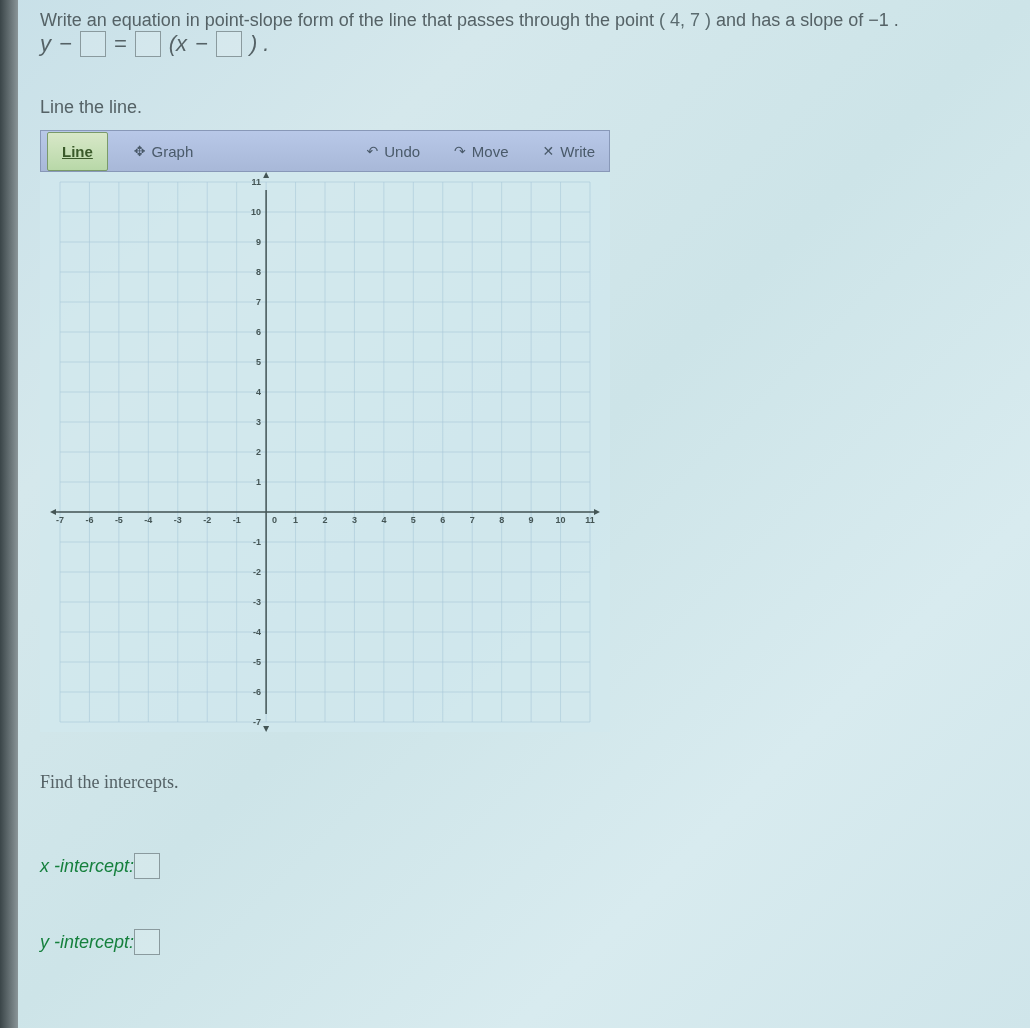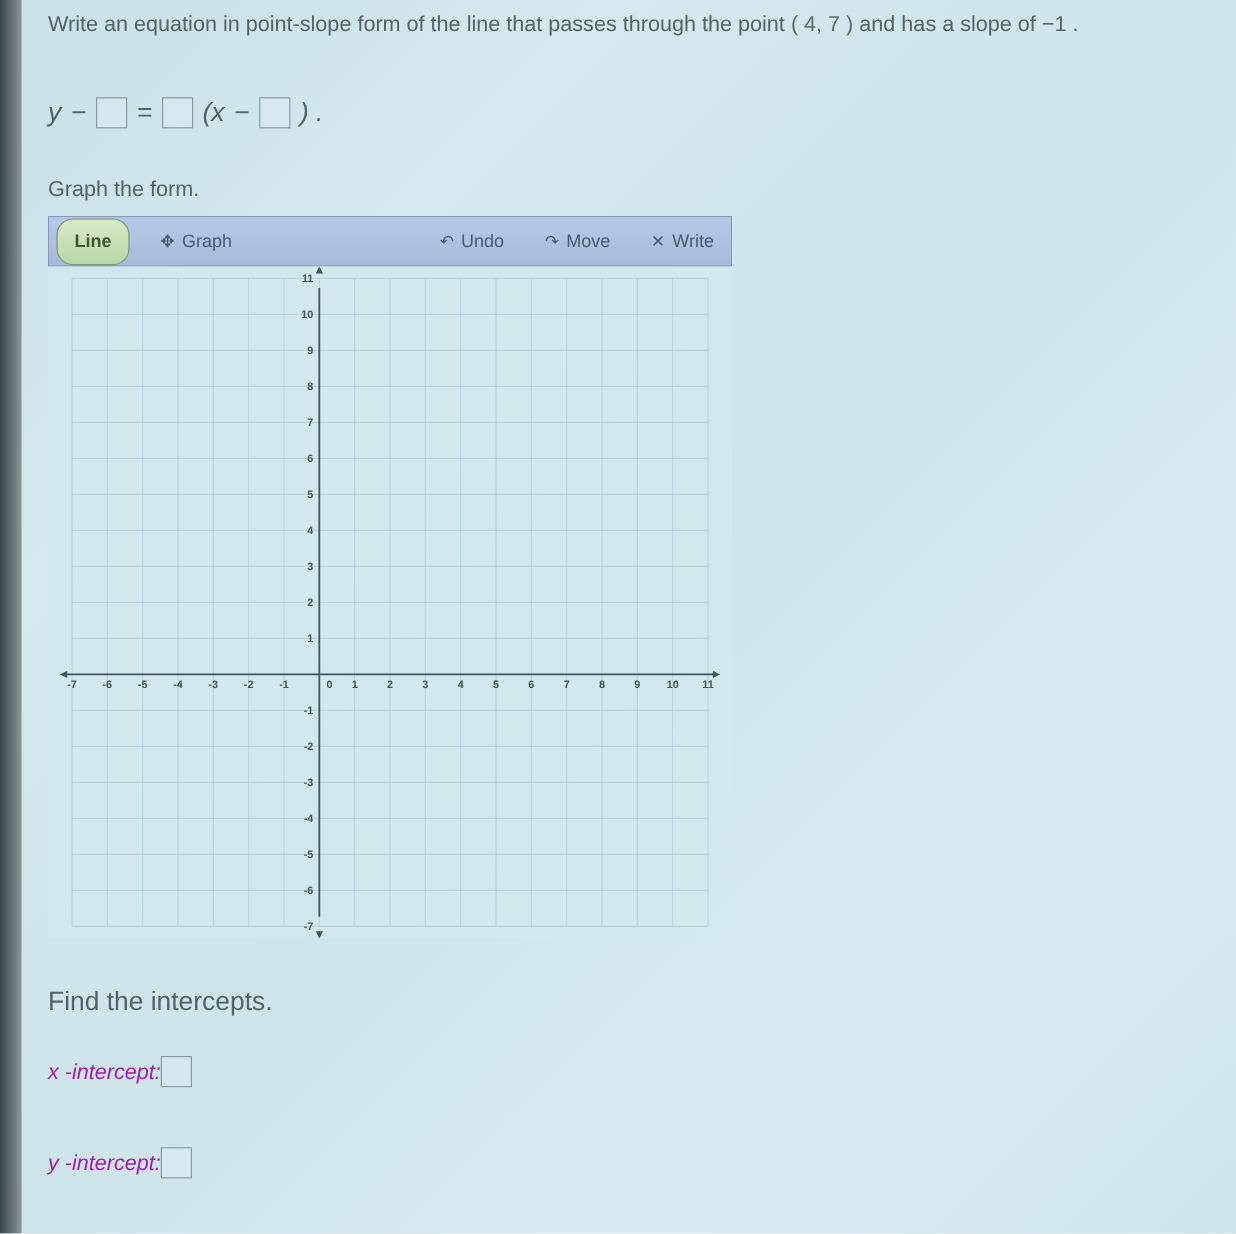--- a/index.html
+++ b/index.html
@@ -14,21 +14,20 @@
   }
   body::before {
     content: "";
     position: absolute;
     left: 0; top: 0; bottom: 0;
     width: 18px;
     background: linear-gradient(90deg, #3a4548 0%, #6a7578 60%, #8a9598 100%);
   }
   .question {
     font-size: 18px;
-    margin-bottom: 50px;
     color: #556266;
   }
   .point { color: #5a6b6f; }
   .equation-row {
     font-size: 22px;
     font-style: italic;
     color: #556266;
     margin-bottom: 40px;
     display: flex;
     align-items: center;
@@ -68,41 +67,43 @@
     color: #4a5a6a;
     cursor: pointer;
     padding: 4px 8px;
   }
   .tool-btn.line-btn {
     background: linear-gradient(#d8e8c8, #b8d8a8);
     border: 1px solid #7a9a6a;
     color: #3a5a2a;
     font-weight: bold;
     padding: 10px 14px;
-    border-radius: 14px;
+    border-radius: 2px;
+    text-decoration: underline;
   }
   .tool-icon { font-size: 14px; display: inline-block; }
   .spacer { flex: 1; }
   .graph-area {
     position: relative;
     width: 570px;
     height: 560px;
     background: rgba(230,245,250,0.3);
   }
   .graph-svg { width: 100%; height: 100%; display: block; }
   .intercepts-heading {
-    font-size: 22px;
+    font-size: 18px;
     color: #556266;
     margin-top: 40px;
-    margin-bottom: 32px;
+    margin-bottom: 60px;
+    font-family: Liberation Serif, serif;
   }
   .intercept-row {
     font-size: 18px;
     font-style: italic;
-    color: #a21caf;
+    color: #15803d;
     margin-bottom: 50px;
     display: flex;
     align-items: center;
     gap: 0;
   }
   .int-box {
     display: inline-block;
     width: 26px;
     height: 26px;
     border: 1px solid #8a9a9e;
@@ -125,21 +126,21 @@
   <span>−</span>
   <span class="eq-box"></span>
   <span>=</span>
   <span class="eq-box"></span>
   <span>(x</span>
   <span>−</span>
   <span class="eq-box"></span>
   <span>) .</span>
 </div>
 
-<div class="graph-label">Graph the form.</div>
+<div class="graph-label">Line the line.</div>
 
 <div class="graph-widget">
   <div class="toolbar">
     <div class="tool-btn line-btn">
       <span>Line</span>
     </div>
     <div class="tool-btn">
       <span class="tool-icon">✥</span>
       <span>Graph</span>
     </div>

